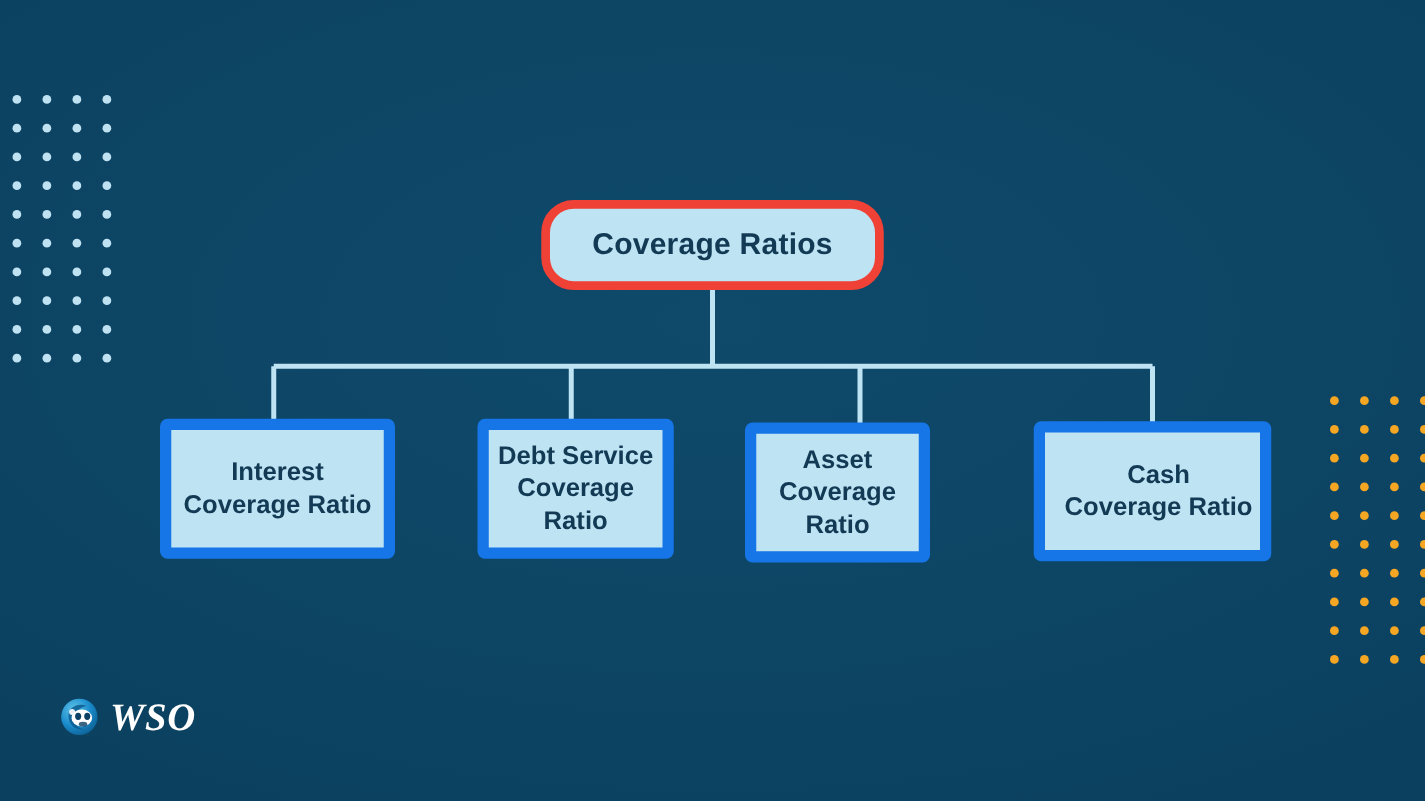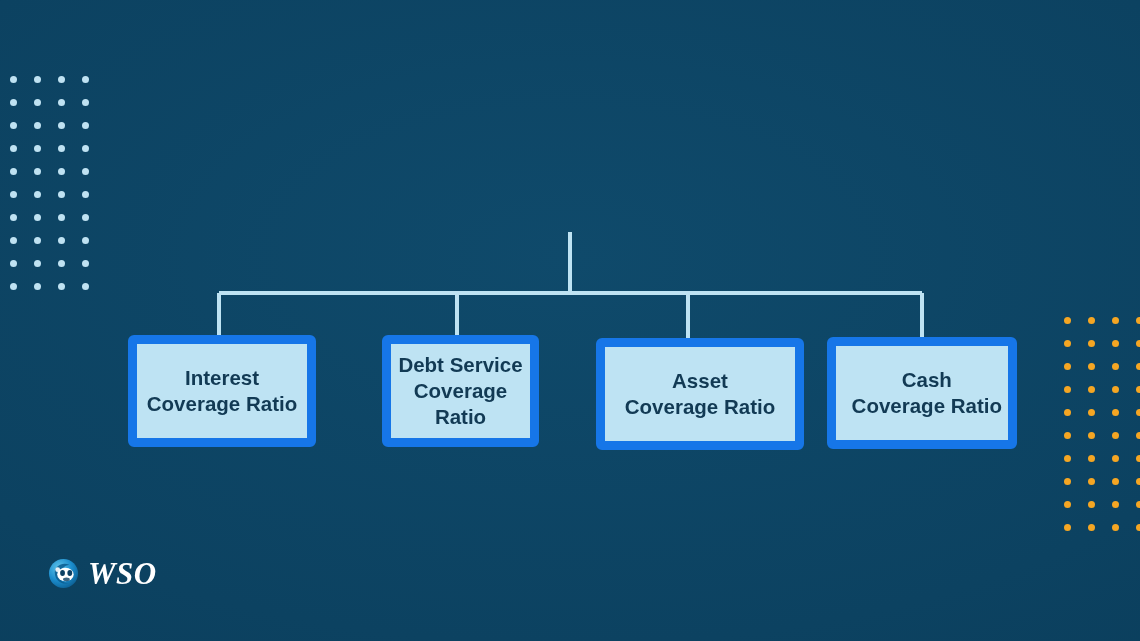--- a/index.html
+++ b/index.html
@@ -92,21 +92,21 @@
   }
 
   .node-child {
     border: 9px solid #1676e8;
     border-radius: 6px;
     font-size: 20.5px;
   }
 
   #node-interest        { left: 128px; top: 335px; width: 188px; height: 112px; }
   #node-debt-service    { left: 382px; top: 335px; width: 157px; height: 112px; }
-  #node-asset           { left: 596px; top: 338px; width: 208px; height: 112px; }
+  #node-asset           { left: 596px; top: 338px; width: 148px; height: 112px; }
   #node-cash            { left: 827px; top: 337px; width: 190px; height: 112px; justify-content: flex-end; }
 
   .node-label { display: block; padding: 0 6px; }
 
   
   #logo {
     position: absolute;
     left: 48px;
     top: 558px;
     display: flex;
@@ -226,20 +226,23 @@
 
       <line x1="219" y1="293" x2="922" y2="293"></line>
 
       <line x1="219" y1="293" x2="219" y2="340"></line>
       <line x1="457" y1="293" x2="457" y2="340"></line>
       <line x1="688" y1="293" x2="688" y2="343"></line>
       <line x1="922" y1="293" x2="922" y2="342"></line>
     </g>
   </svg>
 
+  <div class="node" id="node-root">
+    <span class="node-label">Coverage Ratios</span>
+  </div>
 
   <div class="node node-child" id="node-interest">
     <span class="node-label"><span>Interest</span><br><span>Coverage Ratio</span></span>
   </div>
 
   <div class="node node-child" id="node-debt-service">
     <span class="node-label"><span>Debt Service</span><br><span>Coverage Ratio</span></span>
   </div>
 
   <div class="node node-child" id="node-asset">

